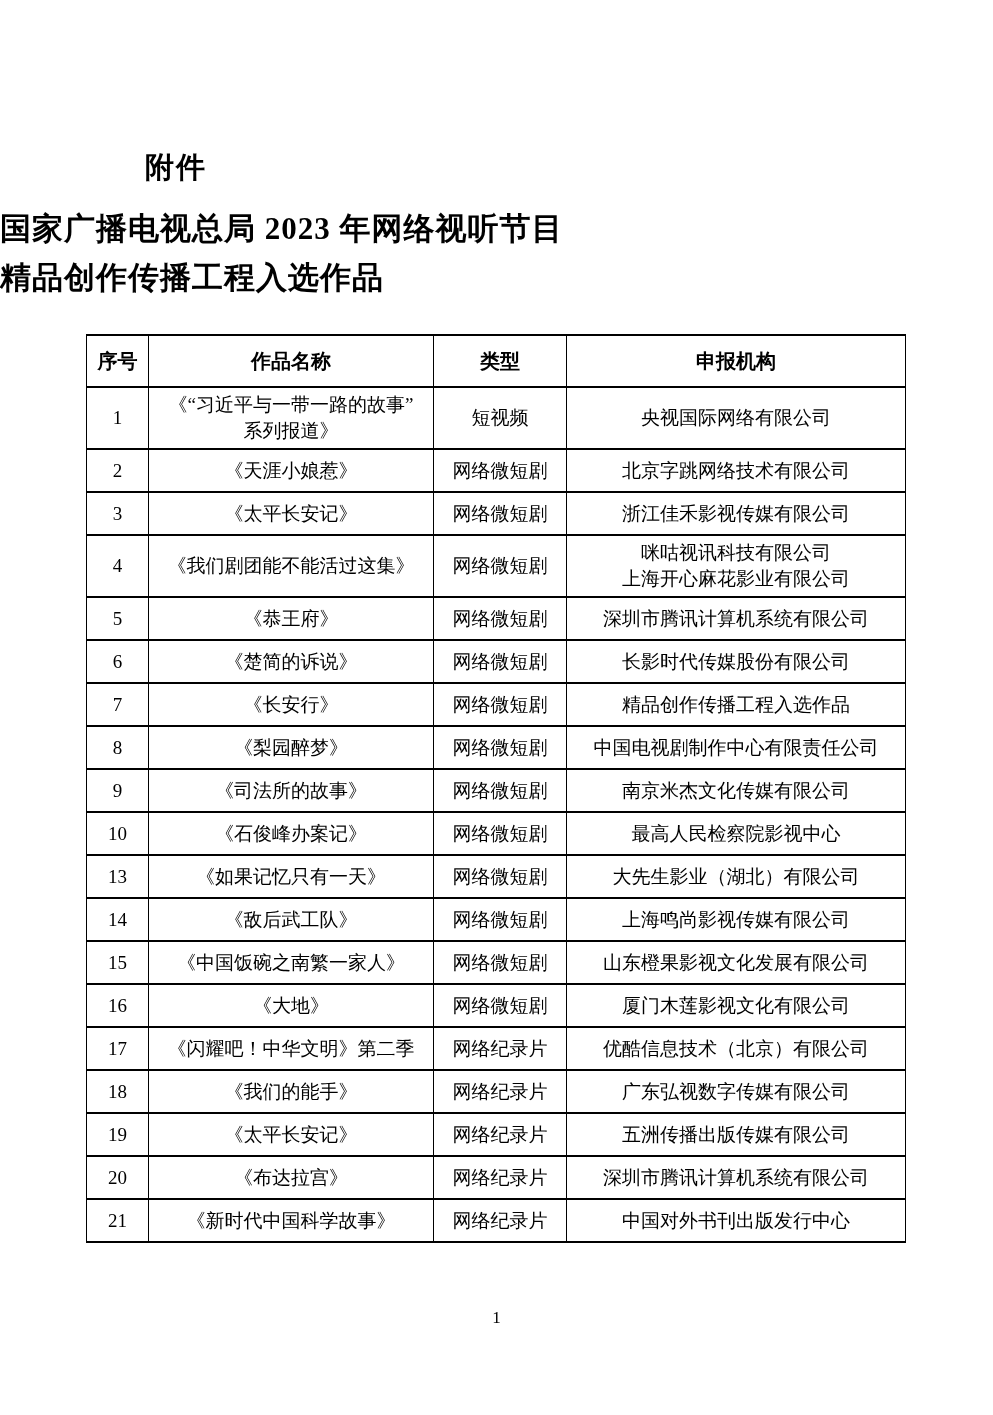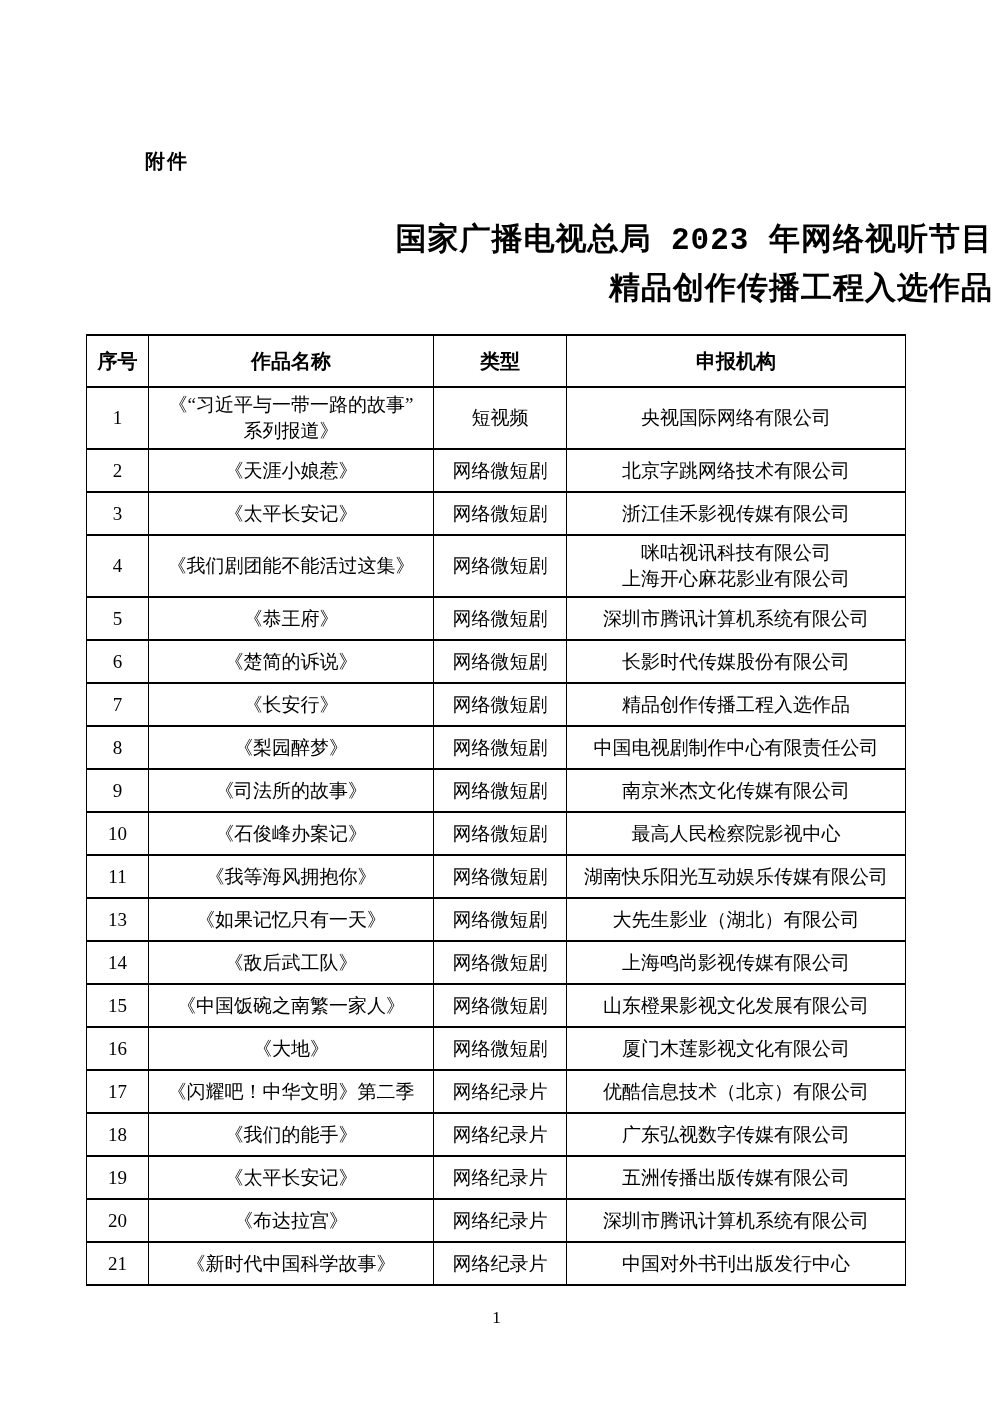--- a/index.html
+++ b/index.html
@@ -14,36 +14,35 @@
     width: 993px;
     height: 1415px;
     background: #ffffff;
     overflow: hidden;
   }
   .attachment-label {
     position: absolute;
     left: 145px;
     top: 148px;
     font-family: "Liberation Sans", sans-serif;
-    font-size: 20px;
+    font-size: 29px;
     font-weight: bold;
     letter-spacing: 2px;
   }
   .doc-title {
     position: absolute;
     left: 0;
     right: 0;
     top: 204px;
-    text-align: right;
-    font-family: Liberation Mono, monospace;
+    text-align: left;
+    font-family: Liberation Serif, serif;
     font-size: 31px;
     font-weight: bold;
     line-height: 49px;
     letter-spacing: 1px;
-    margin-top: 12px;
   }
   .table-wrap {
     position: absolute;
     left: 86px;
     top: 334px;
     width: 821px;
   }
   table.works {
     border-collapse: collapse;
     table-layout: fixed;
@@ -172,26 +171,20 @@
             <td>网络微短剧</td>
             <td>南京米杰文化传媒有限公司</td>
           </tr>
           <tr>
             <td>10</td>
             <td>《石俊峰办案记》</td>
             <td>网络微短剧</td>
             <td>最高人民检察院影视中心</td>
           </tr>
           <tr>
-            <td>11</td>
-            <td>《我等海风拥抱你》</td>
-            <td>网络微短剧</td>
-            <td>湖南快乐阳光互动娱乐传媒有限公司</td>
-          </tr>
-          <tr>
             <td>13</td>
             <td>《如果记忆只有一天》</td>
             <td>网络微短剧</td>
             <td>大先生影业（湖北）有限公司</td>
           </tr>
           <tr>
             <td>14</td>
             <td>《敌后武工队》</td>
             <td>网络微短剧</td>
             <td>上海鸣尚影视传媒有限公司</td>

